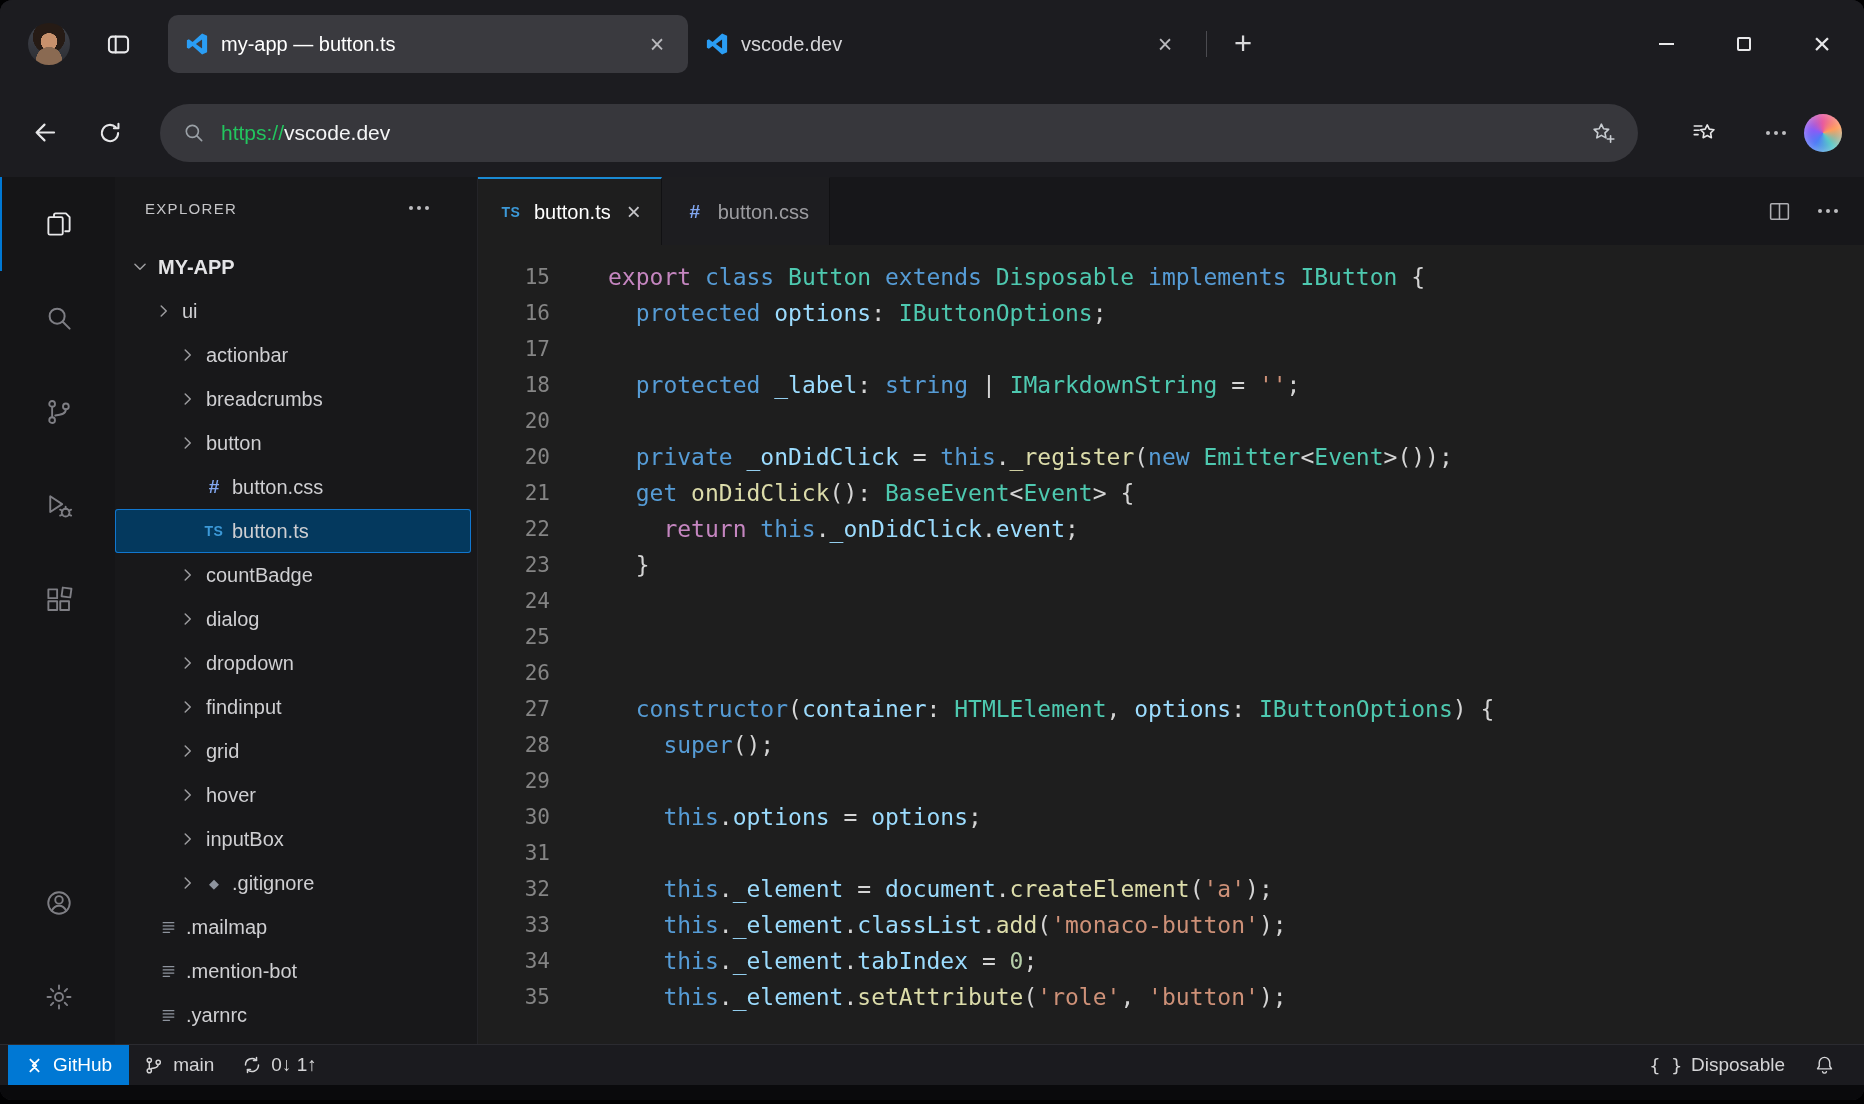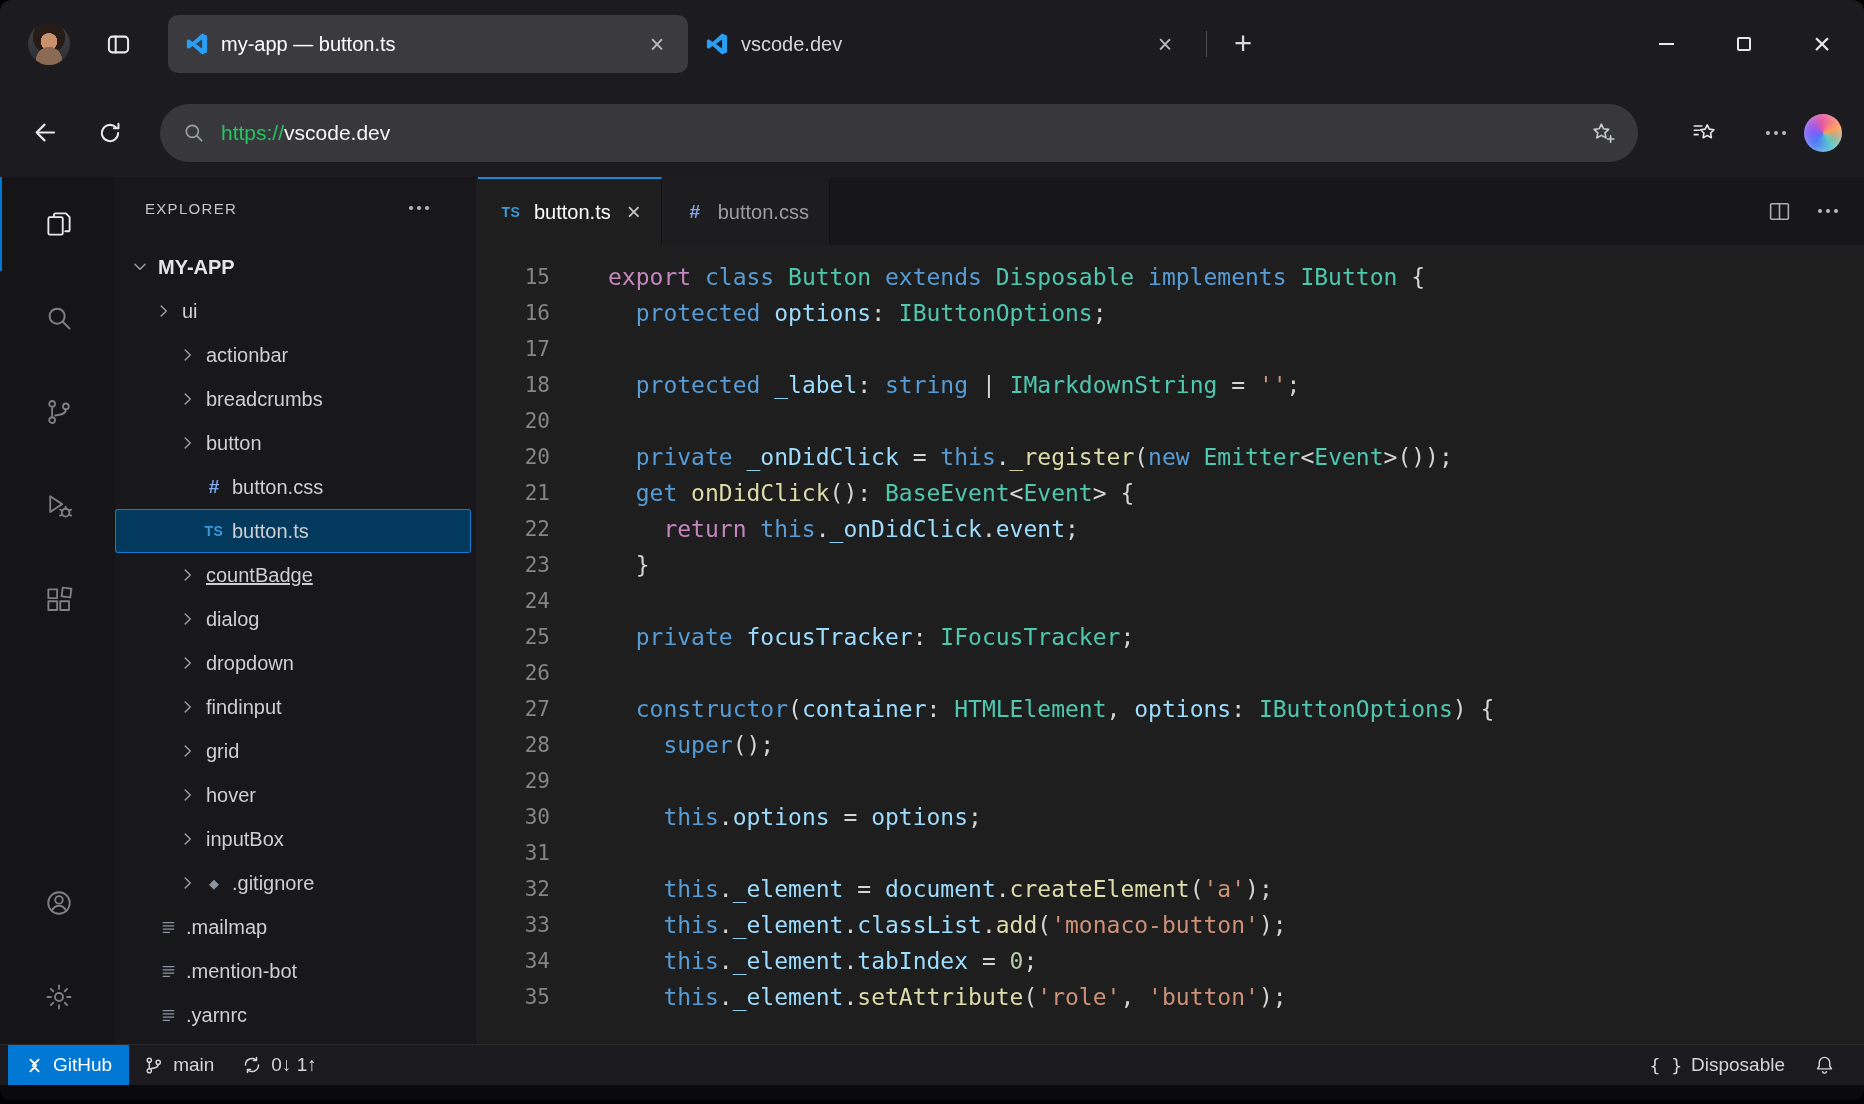--- a/index.html
+++ b/index.html
@@ -315,21 +315,21 @@
             <div class="trow" style="padding-left: 64px;">
               <span class="chevsp"></span>
               <span class="ficon css">#</span>
               <span class="label">button.css</span>
             </div>
             <div class="trow selected" style="padding-left: 64px;">
               <span class="chevsp"></span>
               <span class="ficon ts">TS</span>
               <span class="label">button.ts</span>
             </div>
-            <div class="trow" style="padding-left: 64px; text-decoration: underline;">
+            <div class="trow" style="padding-left: 64px;">
               <span class="chev">
                 <svg viewBox="0 0 16 16" width="18" height="18">
                   <path d="M5.5 3.5 10 8l-4.5 4.5" fill="none" stroke="currentColor" stroke-linecap="round" stroke-linejoin="round" stroke-width="1.3"></path>
                 </svg>
               </span>
               <span class="label">countBadge</span>
             </div>
             <div class="trow" style="padding-left: 64px;">
               <span class="chev">
                 <svg viewBox="0 0 16 16" width="18" height="18">
@@ -477,21 +477,20 @@
           <div class="cline">
             <span class="lnum">23</span>
             <span class="ltxt"><span class="tk-pun">  }</span></span>
           </div>
           <div class="cline">
             <span class="lnum">24</span>
             <span class="ltxt"></span>
           </div>
           <div class="cline">
             <span class="lnum">25</span>
-            <span class="ltxt"><span class="tk-pun">  </span><span class="tk-kw">private </span><span class="tk-var">focusTracker</span><span class="tk-pun">: </span><span class="tk-type">IFocusTracker</span><span class="tk-pun">;</span></span>
           </div>
           <div class="cline">
             <span class="lnum">26</span>
             <span class="ltxt"></span>
           </div>
           <div class="cline">
             <span class="lnum">27</span>
             <span class="ltxt"><span class="tk-pun">  </span><span class="tk-kw">constructor</span><span class="tk-pun">(</span><span class="tk-var">container</span><span class="tk-pun">: </span><span class="tk-type">HTM</span><span class="tk-type">LElement</span><span class="tk-pun">, </span><span class="tk-var">options</span><span class="tk-pun">: </span><span class="tk-type">IButtonOptions</span><span class="tk-pun">) {</span></span>
           </div>
           <div class="cline">

